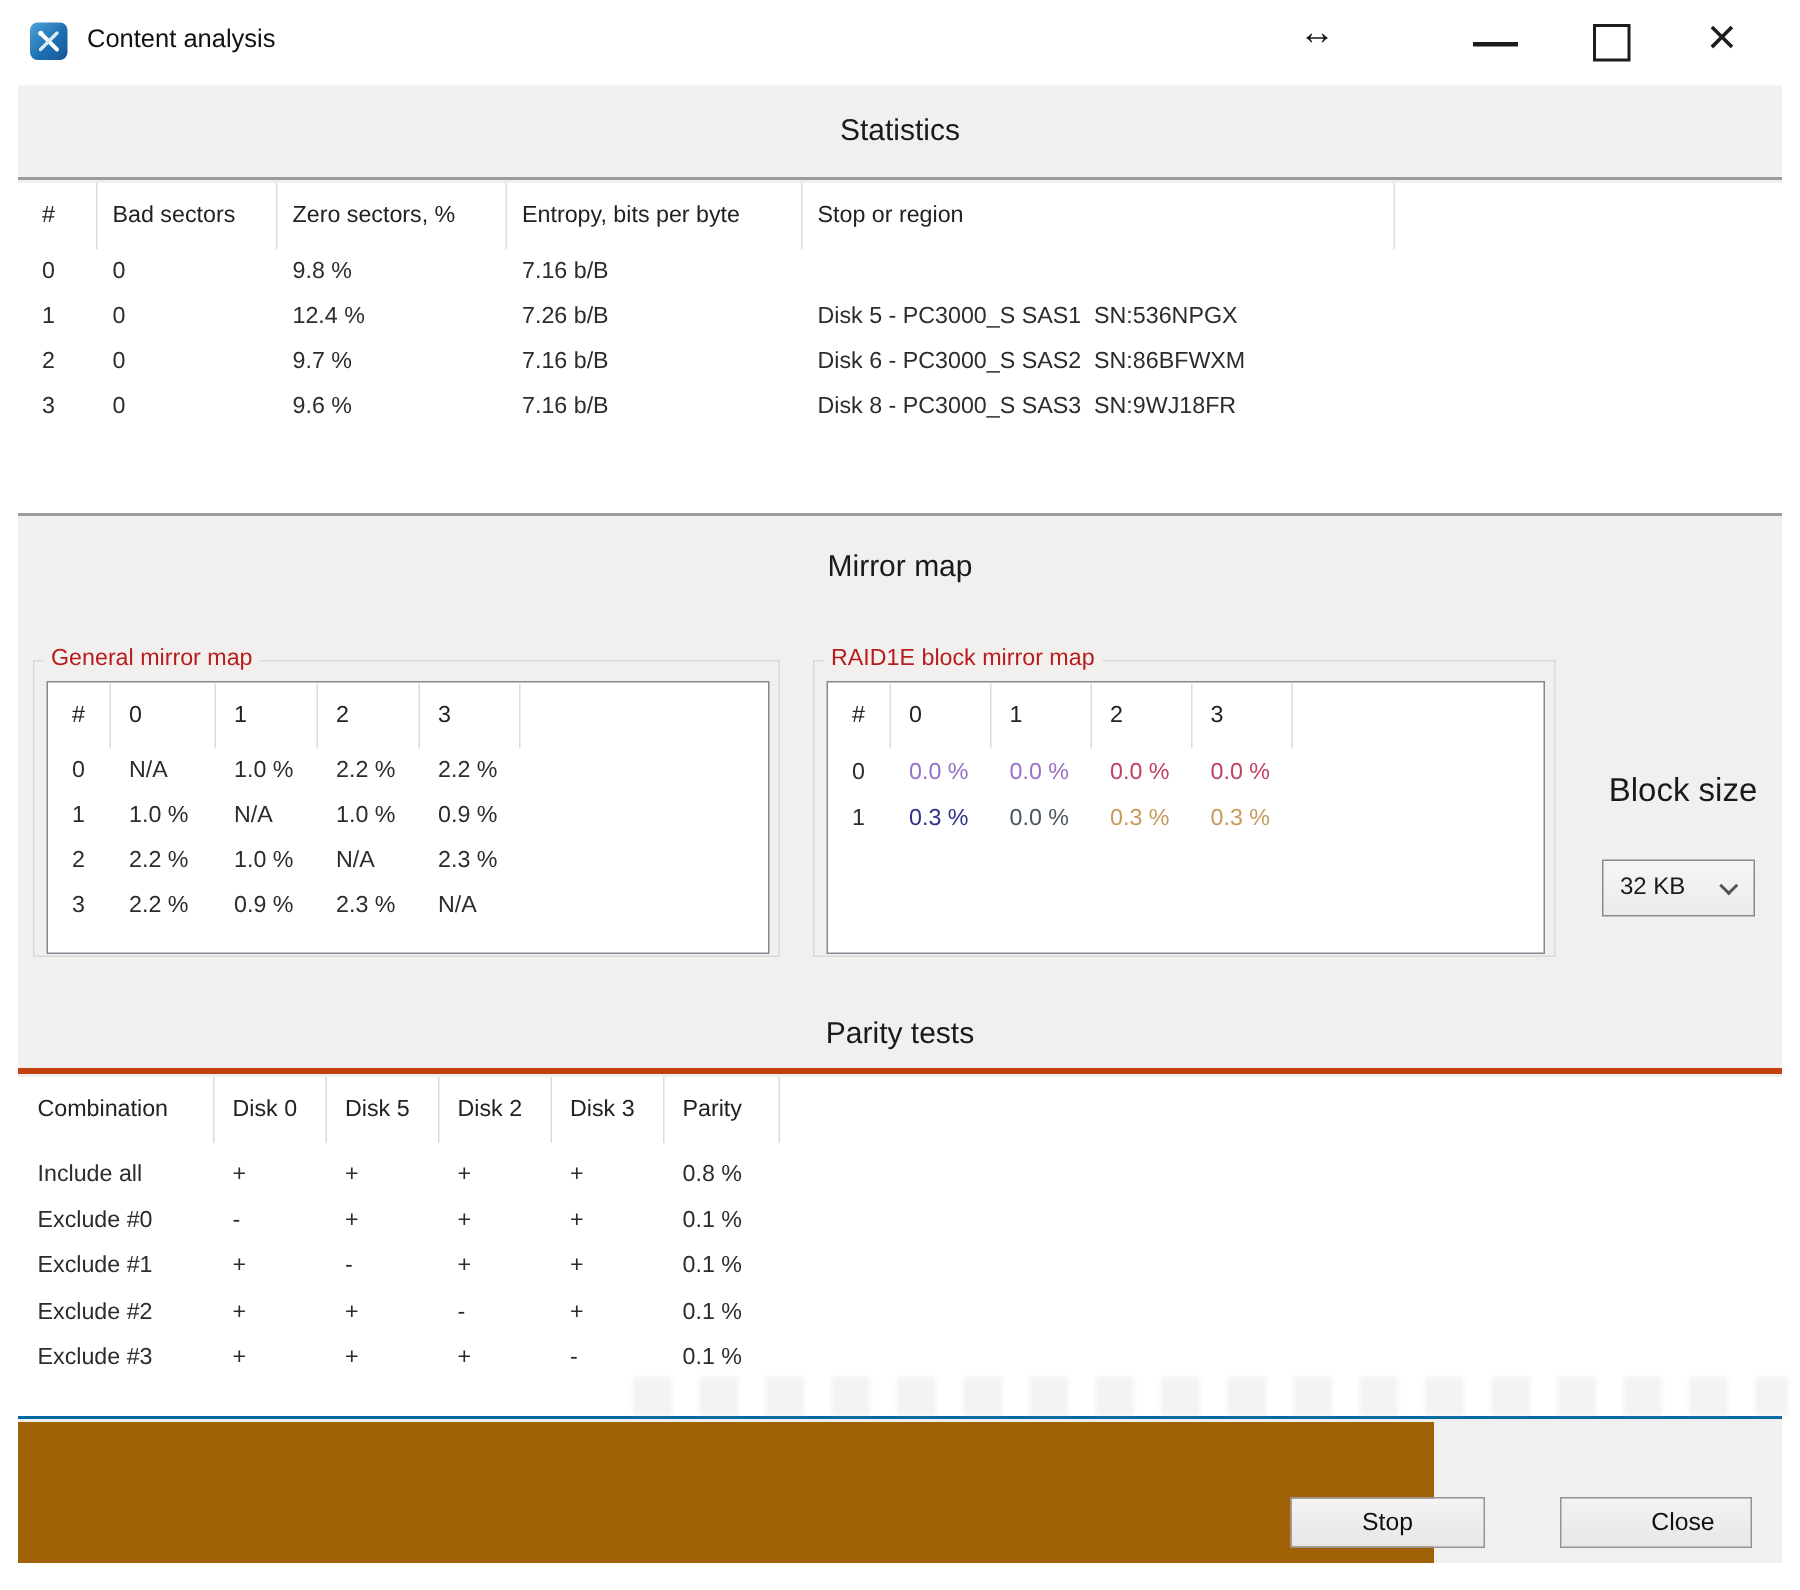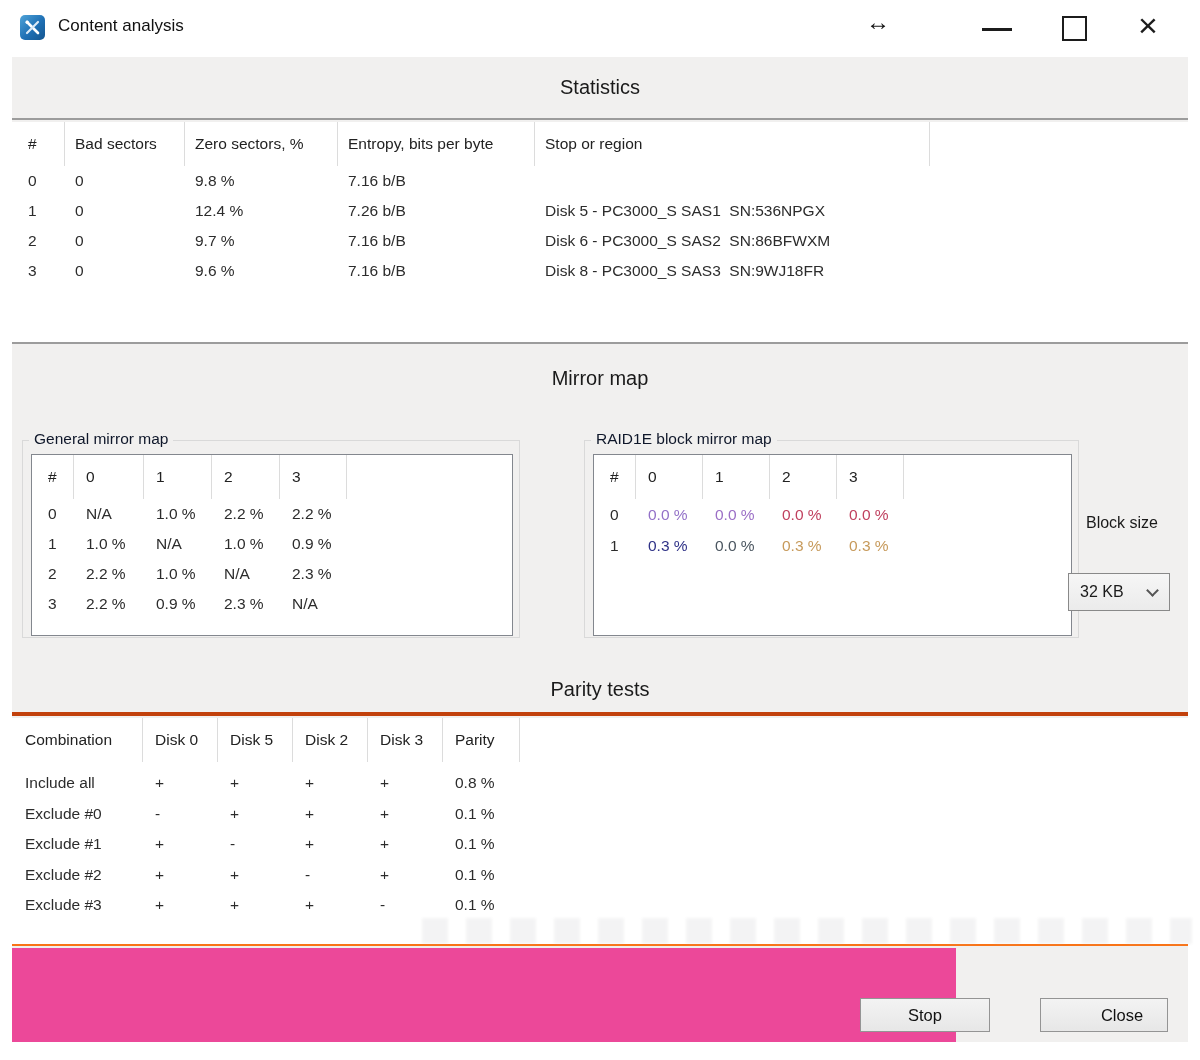--- a/index.html
+++ b/index.html
@@ -23,69 +23,69 @@
 
   
   .band { position:absolute; left:12px; width:1176px; text-align:center; font-size:20px; color:#1a1a1a; }
   .band-stats  { top:57px;  height:63px; line-height:61px; border-bottom:2px solid #9c9c9c; }
   .band-mirror { top:358px; height:40px; line-height:40px; }
   .band-parity { top:666px; height:50px; line-height:46px; border-bottom:4px solid #c2410c; }
 
   
   .white-area { position:absolute; left:12px; width:1176px; background:#ffffff; }
   .stats-area  { top:122px; height:222px; border-bottom:2px solid #9c9c9c; }
-  .parity-area { top:718px; height:228px; border-bottom:2px solid #f97316; }
+  .parity-area { top:718px; height:228px; border-bottom:2px solid #0369a1; }
 
   
   .trow { display:grid; grid-template-columns:var(--cols); }
   .hcell { line-height:44px; height:44px; font-size:15.5px; color:#222; border-right:1px solid #dcdcdc; padding-left:12px; white-space:pre; overflow:hidden; }
   .tcell { line-height:30px; height:30px; font-size:15.5px; color:#2c2c2c; padding-left:12px; white-space:pre; overflow:hidden; }
 
   .stats-table { --cols:53px 120px 153px 197px 395px 0px; }
   .stats-table .hcell:first-child, .stats-table .tcell:first-child { padding-left:16px; }
   .stats-table .hcell { padding-left:10px; }
   .stats-table .hcell:first-child { padding-left:16px; }
   .stats-table .tcell { padding-left:10px; }
 
   
   .groupbox { position:absolute; top:440px; height:198px; border:1px solid #d9d9d9; }
   .general-box { left:22px;  width:498px; }
-  .raid-box    { left:584px; width:495px; }
-  .gb-label { position:absolute; top:-11px; left:6px; padding:0 5px; background:#f1f0ef; font-size:15.5px; color:#0f172a; }
+  .raid-box    { left:542px; width:495px; }
+  .gb-label { position:absolute; top:-11px; left:6px; padding:0 5px; background:#f1f0ef; font-size:15.5px; color:#b91c1c; }
   .inner-table { position:absolute; left:8px; top:13px; background:#fff; border:1px solid #83878e; }
   .general-box .inner-table { width:482px; height:182px; }
   .raid-box    .inner-table { width:479px; height:182px; }
   .general-table { --cols:42px 70px 68px 68px 67px; }
   .raid-table    { --cols:42px 67px 67px 67px 67px; }
   .general-table .hcell:first-child, .general-table .tcell:first-child,
   .raid-table .hcell:first-child,    .raid-table .tcell:first-child { padding-left:16px; }
   .raid-table .tcell { line-height:31px; height:31px; }
 
   
-  .blocksize-label { position:absolute; left:1062px; top:514px; width:120px; text-align:center; font-size:16px; color:#1a1a1a; }
+  .blocksize-label { position:absolute; left:1062px; top:514px; width:120px; text-align:center; font-size:22px; color:#1a1a1a; }
   .dropdown { position:absolute; left:1068px; top:573px; width:102px; height:38px;
               background:linear-gradient(#f6f6f6,#ebebeb); border:1px solid #898989;
               display:flex; align-items:center; cursor:pointer; }
   .dd-value { font-size:16px; color:#1a1a1a; padding-left:11px; flex:1; }
   .dd-chevron { width:9px; height:9px; border-left:2px solid #555; border-bottom:2px solid #555;
                 transform:rotate(-45deg); margin-right:12px; margin-top:-4px; }
 
   
   .parity-table { --cols:131px 75px 75px 75px 75px 77px; }
   .parity-table .hcell:first-child, .parity-table .tcell:first-child { padding-left:13px; }
   .parity-table .tbody { padding-top:6px; }
   .parity-table .tcell { line-height:30.5px; height:30.5px; }
 
   
   .watermark { position:absolute; left:410px; top:200px; width:770px; height:26px; opacity:0.5;
                background:repeating-linear-gradient(90deg, rgba(190,190,195,0.35) 0 26px, rgba(255,255,255,0) 26px 44px);
                filter:blur(1.5px); pointer-events:none; }
 
   
-  .bottombar { position:absolute; left:12px; top:948px; width:944px; height:94px; background:#ec4899; }
+  .bottombar { position:absolute; left:12px; top:948px; width:944px; height:94px; background:#a16207; }
   .btn { position:absolute; top:50px; height:34px; background:linear-gradient(#f3f3f3,#e7e7e7);
          border:1px solid #949494; font-family:"Liberation Sans",sans-serif; font-size:16.5px; color:#111;
          text-align:center; line-height:31px; cursor:pointer; }
   .btn-stop  { left:848px; width:130px; }
   .btn-close { left:1028px; width:128px;padding-left:36px; }
 </style>
 </head>
 <body>
 
 <div class="page">

